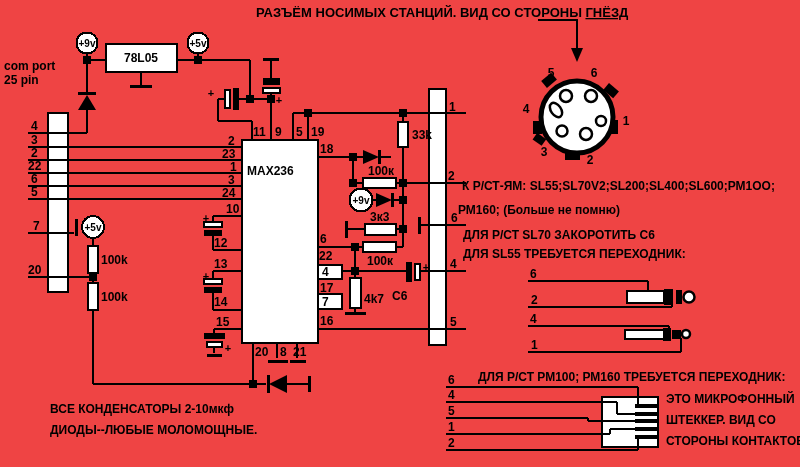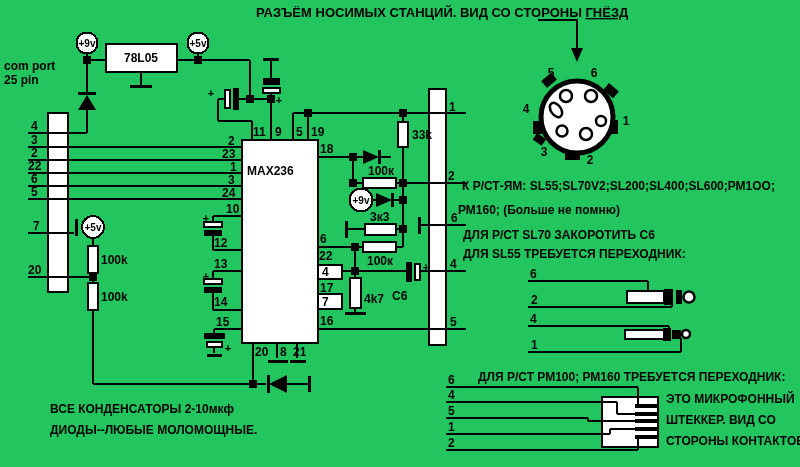--- a/index.html
+++ b/index.html
@@ -1,16 +1,16 @@
 <!DOCTYPE html>
 <html><head>
 <meta charset="utf-8">
 <style>
   html,body{margin:0;padding:0;background:#fff;}
-  #stage{width:800px;height:467px;position:relative;background:#22c55e;overflow:hidden;}
+  #stage{width:800px;height:467px;position:relative;background:#ef4444;overflow:hidden;}
   svg{display:block;}
   text{font-family:"Liberation Sans",sans-serif;font-weight:bold;fill:#000;}
   .t13{font-size:13px;}
   .t12{font-size:12px;}
   .t11{font-size:11px;}
   .t10{font-size:10px;}
   .tu{text-decoration:underline;}
   .w{stroke:#000;stroke-width:2;fill:none;shape-rendering:crispEdges;}
   .w3{stroke:#000;stroke-width:3;fill:none;shape-rendering:crispEdges;}
   .box{fill:#fff;stroke:#000;stroke-width:2;shape-rendering:crispEdges;}

